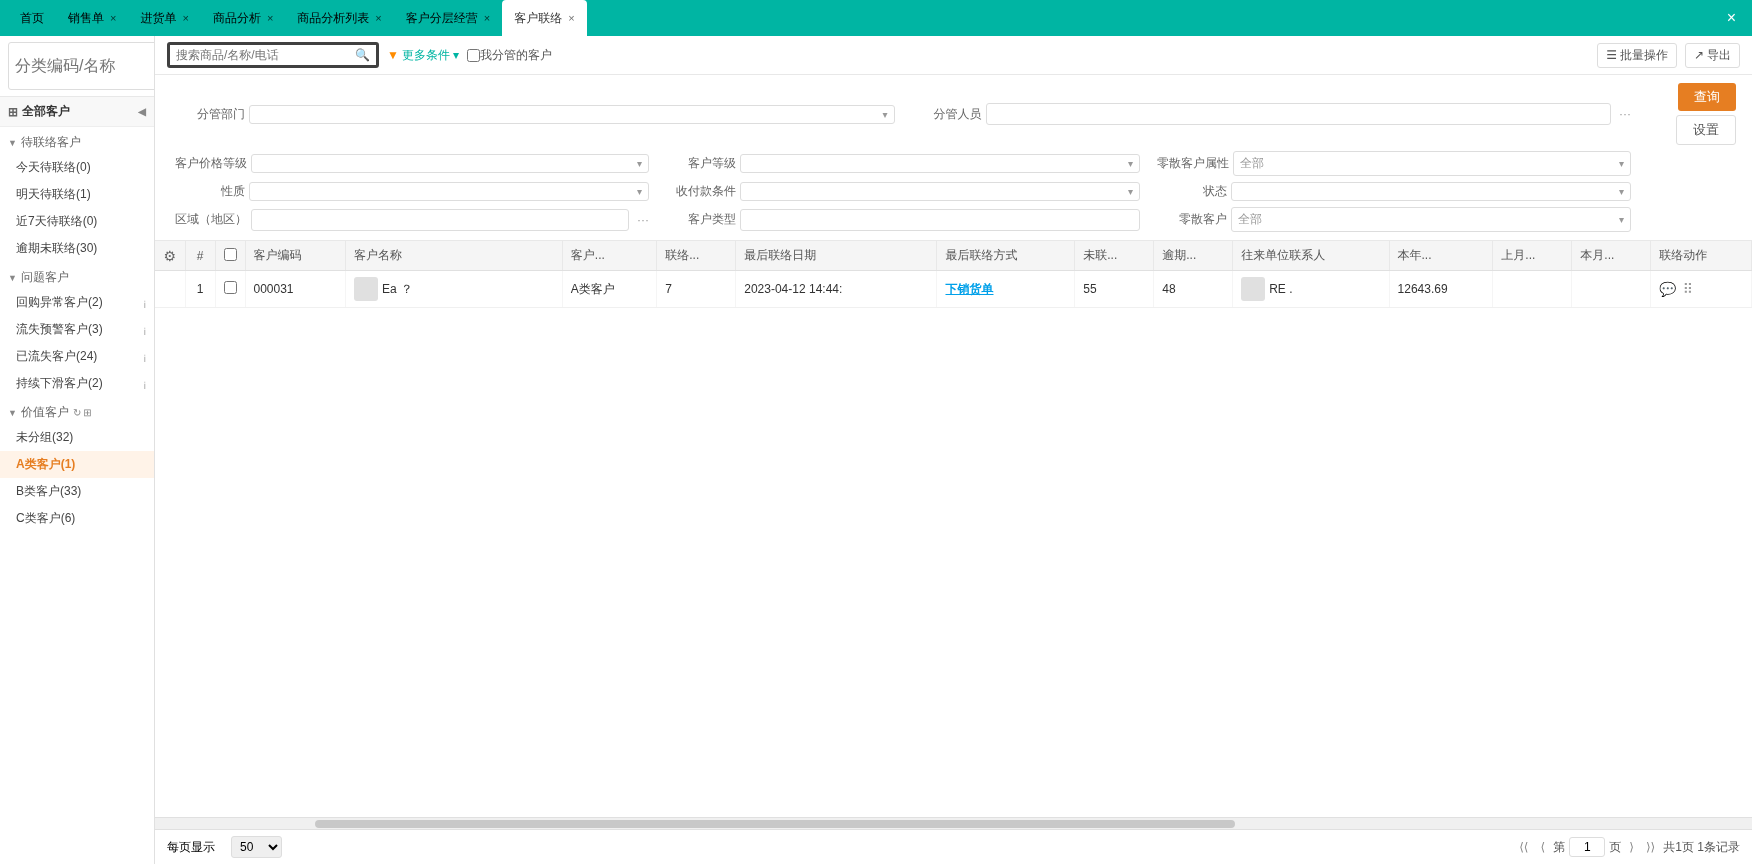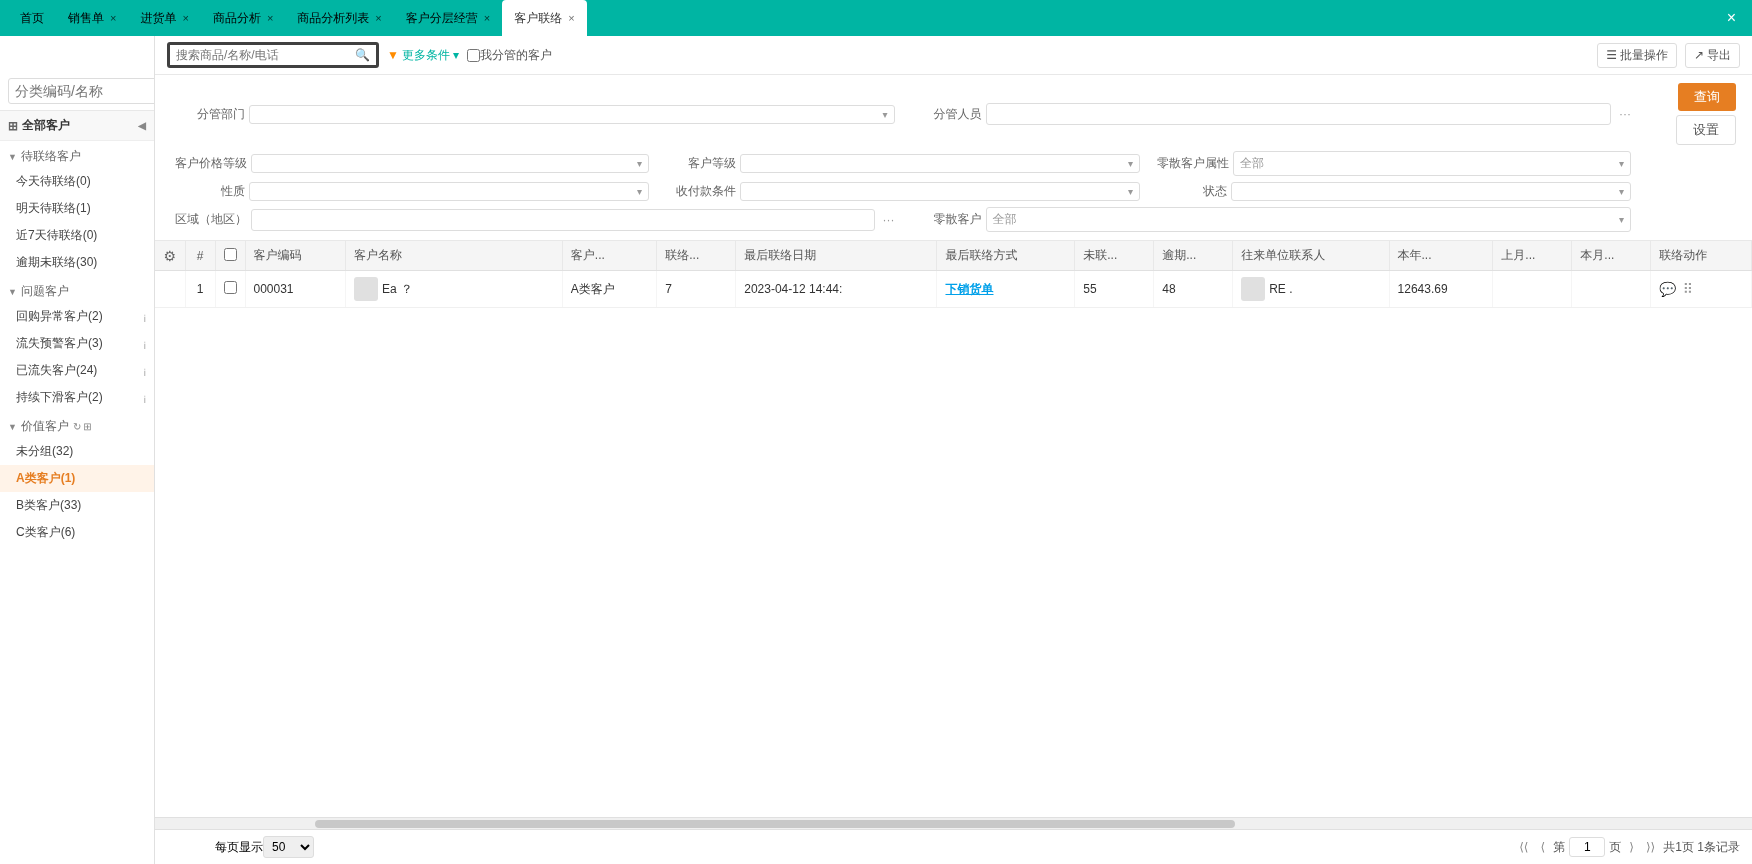--- a/index.html
+++ b/index.html
@@ -25,21 +25,21 @@
 
     
     .sidebar {
       width: 155px; background: white; border-right: 1px solid #e0e0e0;
       overflow-y: auto; flex-shrink: 0;
     }
     .sidebar-search {
       display: flex; align-items: center; padding: 6px 8px; border-bottom: 1px solid #e8e8e8;
     }
     .sidebar-search input {
-      border: 1px solid #ddd; border-radius: 3px; padding: 4px 6px; flex: 1; font-size: 14px; outline: none; margin-top: 36px;
+      border: 1px solid #ddd; border-radius: 3px; padding: 14px 6px; flex: 1; font-size: 16px; outline: none;
     }
     .sidebar-section-header {
       display: flex; align-items: center; padding: 6px 8px; font-weight: bold; cursor: pointer;
       color: #333; background: #f8f8f8; border-bottom: 1px solid #eee;
     }
     .sidebar-section-header .grid-icon { margin-right: 4px; color: #666; }
     .sidebar-section-header .collapse-btn { margin-left: auto; color: #888; font-size: 10px; }
     .sidebar-group-label {
       display: flex; align-items: center; padding: 5px 8px 3px 8px;
       color: #666; font-size: 11px; margin-top: 2px;
@@ -143,21 +143,21 @@
       position: absolute; left: 160px; top: 2px; width: 920px; height: 8px;
       background: #c8c8c8; border-radius: 4px;
     }
     .page-controls { display: flex; align-items: center; gap: 4px; color: #555; }
     .page-input {
       width: 36px; border: 1px solid #ddd; border-radius: 3px; text-align: center;
       padding: 2px 4px; font-size: 12px;
     }
     .page-btn { cursor: pointer; color: #888; padding: 2px 4px; }
     .per-page-select {
-      display: flex; align-items: center; gap: 0; margin-left: 48px;
+      display: flex; align-items: center; gap: 16px;
     }
     .per-page-select select {
       border: 1px solid #ddd; border-radius: 3px; padding: 2px 4px; font-size: 12px; outline: none;
     }
 
     
     input[type="checkbox"] { cursor: pointer; accent-color: #00b5a3; }
 
     .query-btn {
       background: #e67e22; color: white; border: none; border-radius: 3px;
@@ -380,20 +380,24 @@
         <div class="filter-actions-col" style="visibility:hidden;">
           <button class="query-btn"></button>
         </div>
       </div>
 
       <div class="filter-row">
         <div class="filter-cell" style="flex:2.5;">
           <span class="filter-label">区域（地区）</span>
           <input type="text" class="filter-input" value="" style="flex: 1 1 0%;">
           <span class="filter-ellipsis">···</span>
+        </div>
+        <div class="filter-cell" style="flex:2.5;">
+          <span class="filter-label">客户类型</span>
+          <input type="text" class="filter-input" value="" style="">
         </div>
         <div class="filter-cell" style="flex:2.5;">
           <span class="filter-label">零散客户</span>
           <div class="filter-select">
             <span class="select-text">全部</span>
             <span class="chevron">▾</span>
           </div>
         </div>
         <div class="filter-actions-col" style="visibility:hidden;">
           <button class="query-btn"></button>

